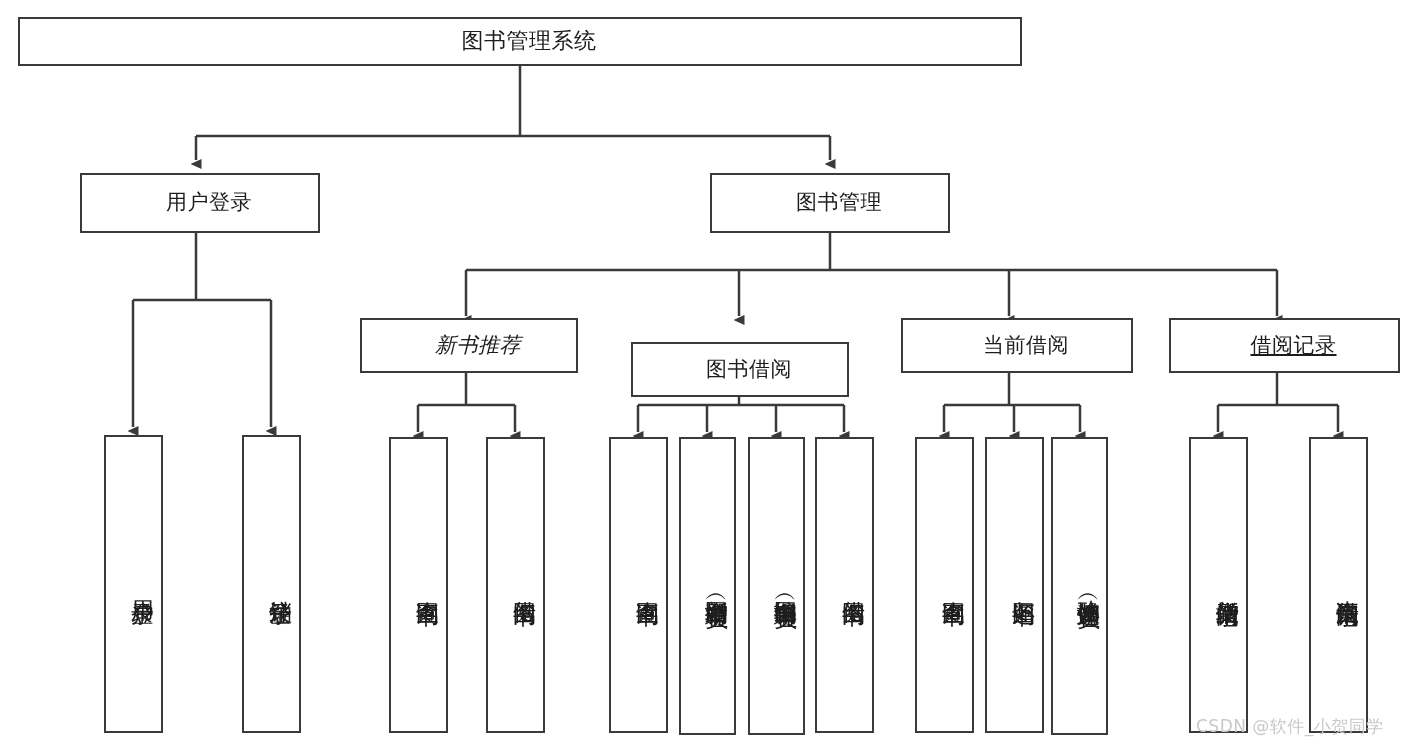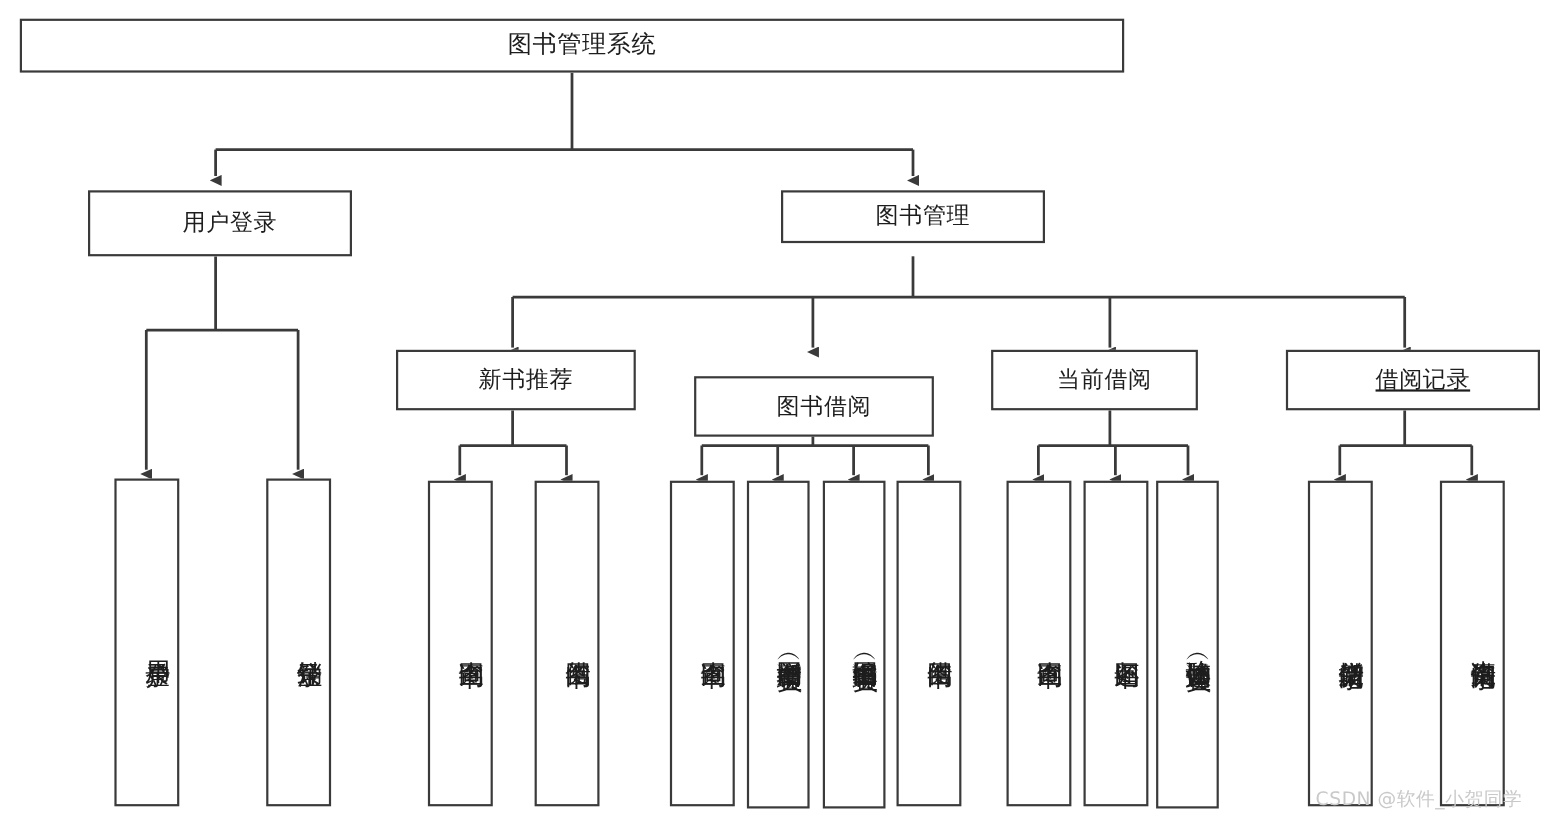--- a/index.html
+++ b/index.html
@@ -124,31 +124,31 @@
     </g>
   </svg>
 
   <div class="node horiz root" style="left:18px; top:17px; width:1004px; height:49px;">
     <span class="node-label">图书管理系统</span>
   </div>
 
   <div class="node horiz" style="left:80px; top:173px; width:240px; height:60px;">
     <span class="node-label">用户登录</span>
   </div>
-  <div class="node horiz" style="left:710px; top:173px; width:240px; height:48px;">
+  <div class="node horiz" style="left:710px; top:173px; width:240px; height:60px;">
     <span class="node-label">图书管理</span>
   </div>
 
-  <div class="node horiz" style="left:360px; top:318px; width:218px; height:55px;">
+  <div class="node horiz" style="left:360px; top:318px; width:218px; height:55px;font-style:italic;">
     <span class="node-label">新书推荐</span>
   </div>
   <div class="node horiz" style="left:631px; top:318px; width:218px; height:55px;margin-top:24px;">
     <span class="node-label">图书借阅</span>
   </div>
-  <div class="node horiz" style="left:901px; top:318px; width:188px; height:55px;">
+  <div class="node horiz" style="left:901px; top:318px; width:232px; height:55px;">
     <span class="node-label">当前借阅</span>
   </div>
   <div class="node horiz" style="left:1169px; top:318px; width:231px; height:55px;text-decoration:underline;">
     <span class="node-label">借阅记录</span>
   </div>
 
   <div class="node vert" style="left:104px; top:435px; width:59px; height:298px;">
     <span class="node-label">用户登录</span>
   </div>
   <div class="node vert" style="left:242px; top:435px; width:59px; height:298px;">

